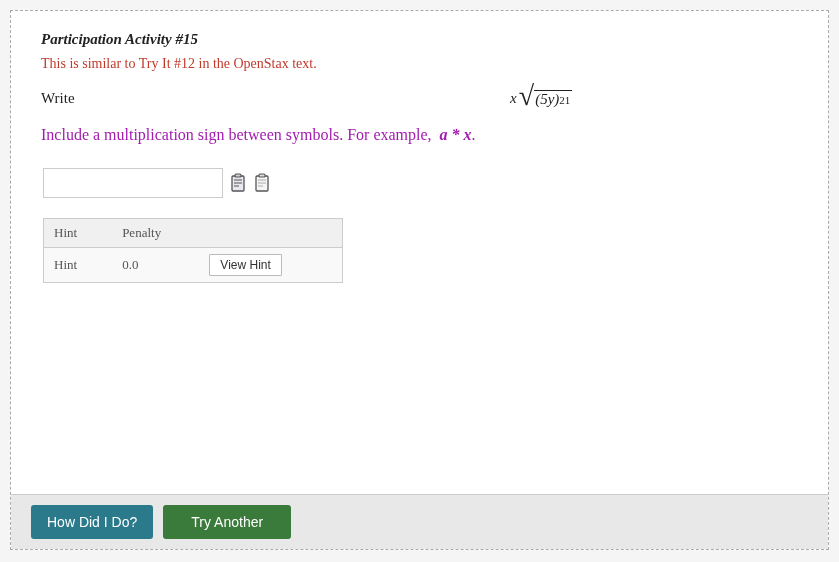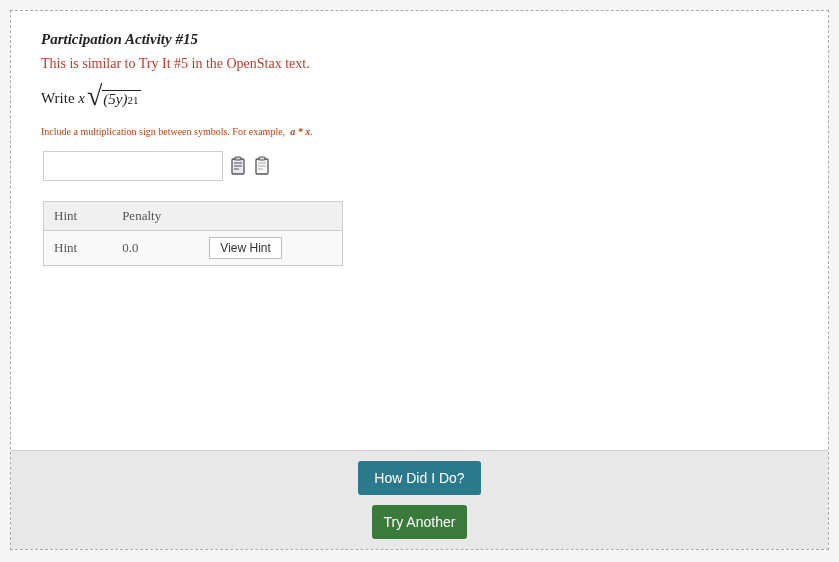--- a/index.html
+++ b/index.html
@@ -42,20 +42,21 @@
     }
 
     .problem-statement {
       font-size: 15px;
       color: #222;
       margin-bottom: 18px;
       display: flex;
       align-items: baseline;
       gap: 0px;
       flex-wrap: wrap;
+      justify-content: space-between;
     }
 
     .math-expression {
       display: inline-flex;
       align-items: baseline;
       font-style: italic;
       margin-right: 4px;
     }
 
     
@@ -94,23 +95,23 @@
       margin-bottom: 6px;
     }
 
     .enter-exact {
       font-size: 14px;
       color: #c0392b;
       margin-bottom: 18px;
     }
 
     .include-mult {
-      font-size: 10px;
-      color: #c2410c;
-      margin-bottom: 14px;
+      font-size: 16px;
+      color: #a21caf;
+      margin-bottom: 24px;
     }
 
     .include-mult .math-inline {
       font-style: italic;
       font-weight: bold;
     }
 
     .input-row {
       display: flex;
       align-items: center;
@@ -188,59 +189,58 @@
       position: absolute;
       bottom: 0;
       left: 0;
       right: 0;
       background: #e8e8e8;
       border-top: 1px solid #ccc;
       padding: 10px 20px;
       display: flex;
       gap: 10px;
       align-items: center;
-      flex-direction: column;
     }
 
     .how-did-btn {
       background: #2a7a8c;
       color: #ffffff;
       border: none;
       padding: 9px 16px;
       font-size: 14px;
       font-family: Arial, sans-serif;
       cursor: pointer;
       border-radius: 3px;
     }
 
     .try-another-btn {
       background: #3a7a3a;
       color: #ffffff;
       border: none;
-      padding: 9px 12px;
+      padding: 9px 28px;
       font-size: 14px;
       font-family: Arial, sans-serif;
       cursor: pointer;
       border-radius: 3px;
     }
 
     
     .icon-clipboard {
       width: 18px;
       height: 20px;
     }
   </style>
 </head>
 <body>
 
 <div class="main-container">
 
   <div class="activity-title">Participation Activity #15</div>
 
-  <div class="similar-text">This is similar to Try It #5 in the OpenStax text.</div>
+  <div class="similar-text">This is similar to Try It #12 in the OpenStax text.</div>
 
   <div class="problem-statement">
     <span>Write</span>
     &nbsp;
     
     <span class="math-expression">
       <span style="font-style:italic; font-size:15px;">x</span>
       <span class="radical-wrapper">
         <span class="radical-sign">√</span>
         <span class="radical-content">

